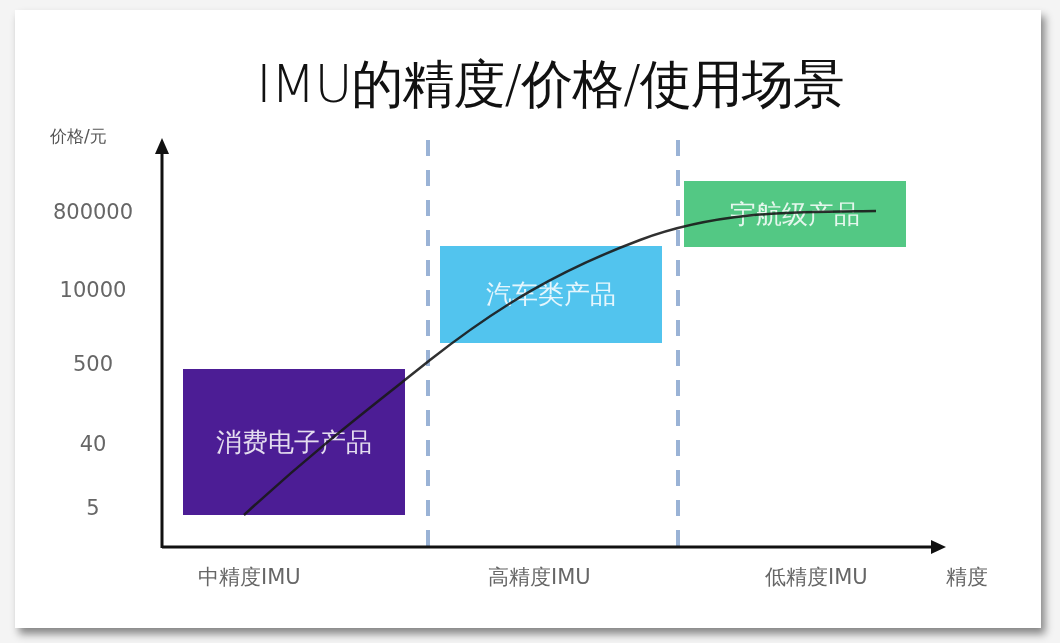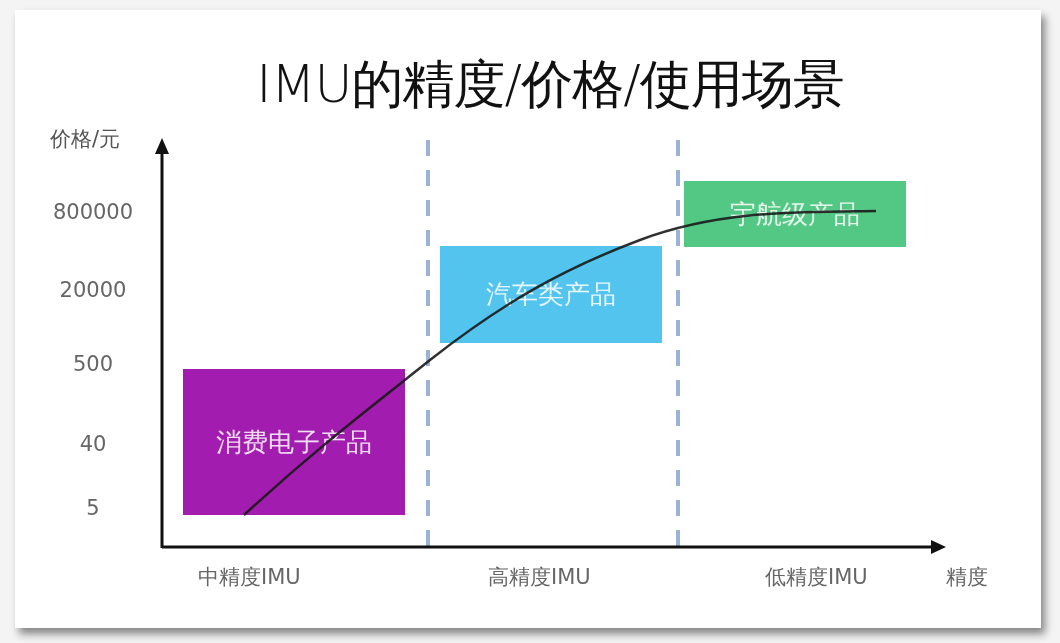--- a/index.html
+++ b/index.html
@@ -1,39 +1,39 @@
 <!DOCTYPE html>
 <html><head>
 <meta charset="utf-8">
 <style>
   html, body { margin:0; padding:0; }
   body { width:1060px; height:643px; background:#f4f4f4; position:relative; overflow:hidden; font-family:"DejaVu Sans", sans-serif; }
   .card { position:absolute; left:15px; top:10px; width:1026px; height:618px; background:#fff; box-shadow: 4px 6px 8px rgba(0,0,0,0.45); }
   .title { position:absolute; left:0; top:50px; width:1100px; text-align:center; font-size:52px; color:#111; font-weight:300; letter-spacing:-1px; }
-  .ylabel { position:absolute; left:50px; top:125px; font-size:21px; color:#555; }
+  .ylabel { position:absolute; left:50px; top:125px; font-size:17px; color:#555; }
   .tick { position:absolute; width:100px; text-align:center; left:43px; font-size:21px; color:#666; }
   .xtick { position:absolute; top:563px; font-size:21px; color:#666; }
   .box { position:absolute; color:rgba(255,255,255,0.85); font-size:26px; display:flex; align-items:center; justify-content:center; }
   svg.chart { position:absolute; left:0; top:0; }
 </style>
 </head>
 <body>
 
 <div class="card"></div>
 
 <div class="title">IMU的精度/价格/使用场景</div>
 <div class="ylabel">价格/元</div>
 
 <div class="tick" style="top:200px">800000</div>
-<div class="tick" style="top:278px">20000</div>
+<div class="tick" style="top:278px">10000</div>
 <div class="tick" style="top:352px">500</div>
 <div class="tick" style="top:432px">40</div>
 <div class="tick" style="top:496px">5</div>
 
-<div class="box" style="left:183px;top:369px;width:222px;height:146px;background:#a21caf;text-align:center;">消费电子产品</div>
+<div class="box" style="left:183px;top:369px;width:222px;height:146px;background:#4c1d95;text-align:center;">消费电子产品</div>
 <div class="box" style="left:440px;top:246px;width:222px;height:97px;background:#52c4ee;">汽车类产品</div>
 <div class="box" style="left:684px;top:181px;width:222px;height:66px;background:#53c884;">宇航级产品</div>
 
 <svg class="chart" width="1060" height="643">
   <line x1="428" y1="140" x2="428" y2="548" stroke="#9ab3d6" stroke-width="4" stroke-dasharray="16,14"></line>
   <line x1="678" y1="140" x2="678" y2="548" stroke="#9ab3d6" stroke-width="4" stroke-dasharray="16,14"></line>
   <line x1="162" y1="548" x2="162" y2="150" stroke="#111" stroke-width="3"></line>
   <polygon points="162,138 155,154 169,154" fill="#111"></polygon>
   <line x1="162" y1="547" x2="935" y2="547" stroke="#111" stroke-width="3"></line>
   <polygon points="946,547 931,540 931,554" fill="#111"></polygon>

